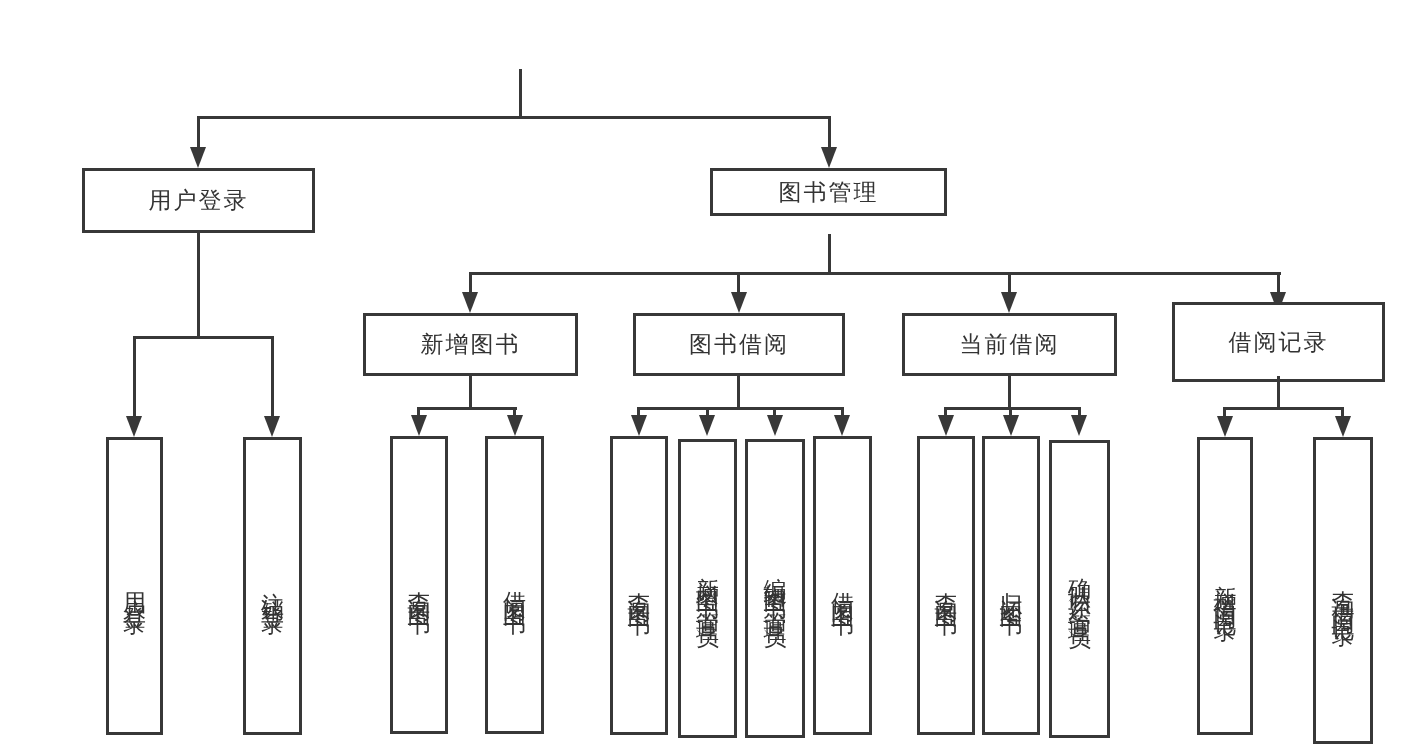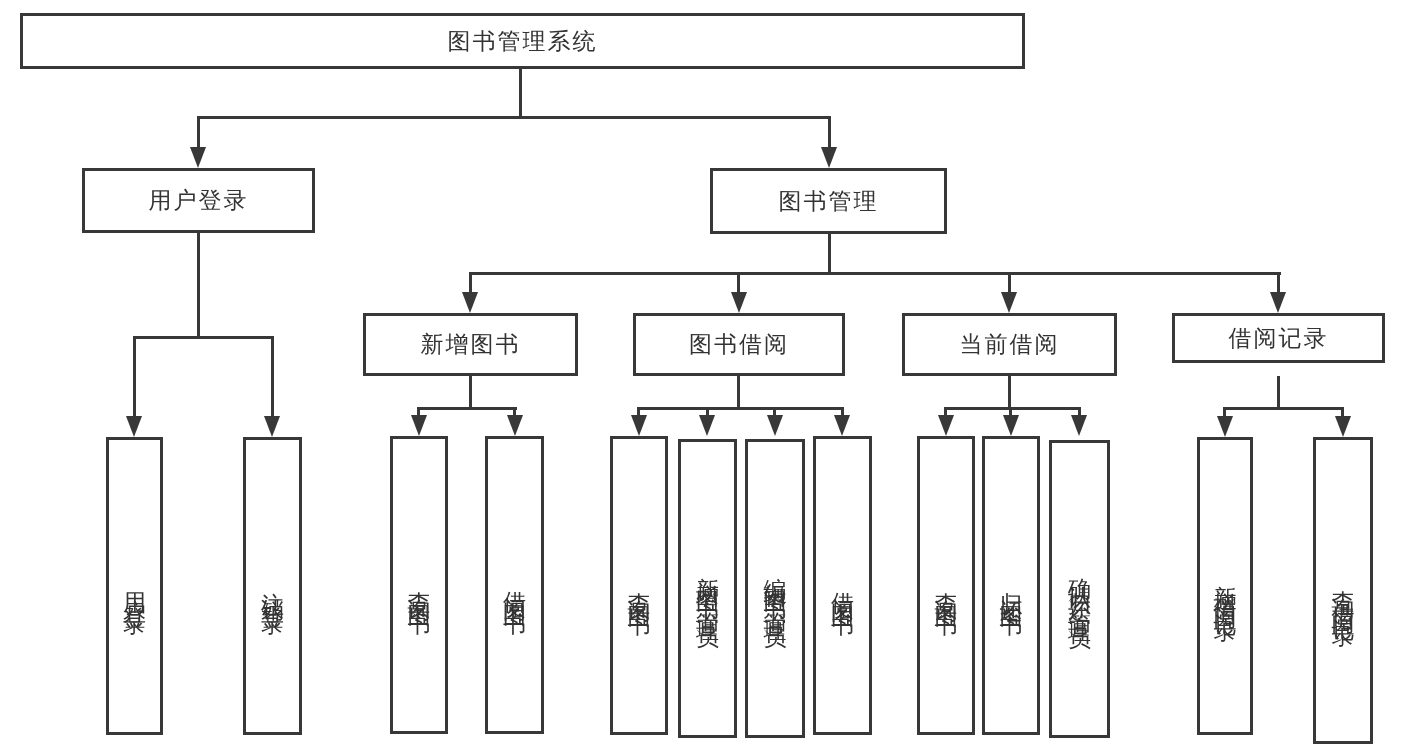--- a/index.html
+++ b/index.html
@@ -27,31 +27,30 @@
   .watermark{
     position:absolute;left:1185px;top:717px;z-index:5;
     font-size:19px;letter-spacing:1px;color:#cf9d9d;mix-blend-mode:multiply;
   }
 </style>
 </head>
 <body>
 
 <div class="canvas">
 
-  <div class="box" style="left:20px;top:13px;width:1005px;height:56px">图书管理系统</div>
 
   <div class="vline" style="left:519px;top:69px;height:49px"></div>
   <div class="hline" style="left:197px;top:116px;width:634px"></div>
   <div class="vline" style="left:197px;top:116px;height:31px"></div>
   <div class="arrow" style="left:190px;top:147px"></div>
   <div class="vline" style="left:828px;top:116px;height:31px"></div>
   <div class="arrow" style="left:821px;top:147px"></div>
 
   <div class="box" style="left:82px;top:168px;width:233px;height:65px">用户登录</div>
-  <div class="box" style="left:710px;top:168px;width:237px;height:66px">图书管理</div>
+  <div class="box" style="left:710px;top:168px;width:237px;height:48px">图书管理</div>
 
   <div class="vline" style="left:197px;top:233px;height:104px"></div>
   <div class="hline" style="left:133px;top:336px;width:141px"></div>
   <div class="vline" style="left:133px;top:336px;height:80px"></div>
   <div class="arrow" style="left:126px;top:416px"></div>
   <div class="vline" style="left:271px;top:336px;height:80px"></div>
   <div class="arrow" style="left:264px;top:416px"></div>
 
   <div class="vline" style="left:828px;top:234px;height:39px"></div>
   <div class="hline" style="left:469px;top:272px;width:812px"></div>
@@ -60,21 +59,21 @@
   <div class="vline" style="left:737px;top:272px;height:21px"></div>
   <div class="arrow" style="left:731px;top:292px"></div>
   <div class="vline" style="left:1008px;top:272px;height:21px"></div>
   <div class="arrow" style="left:1001px;top:292px"></div>
   <div class="vline" style="left:1277px;top:272px;height:21px"></div>
   <div class="arrow" style="left:1270px;top:292px"></div>
 
   <div class="box" style="left:363px;top:313px;width:215px;height:63px">新增图书</div>
   <div class="box" style="left:902px;top:313px;width:215px;height:63px">当前借阅</div>
   <div class="box" style="left:633px;top:313px;width:212px;height:63px">图书借阅</div>
-  <div class="box" style="left:1172px;top:313px;width:213px;height:50px">借阅记录</div>
+  <div class="box" style="left:1172px;top:302px;width:213px;height:80px">借阅记录</div>
 
   <div class="vline" style="left:469px;top:376px;height:32px"></div>
   <div class="hline" style="left:417px;top:407px;width:100px"></div>
   <div class="vline" style="left:417px;top:407px;height:9px"></div>
   <div class="arrow" style="left:411px;top:415px"></div>
   <div class="vline" style="left:513px;top:407px;height:9px"></div>
   <div class="arrow" style="left:507px;top:415px"></div>
 
   <div class="vline" style="left:737px;top:376px;height:32px"></div>
   <div class="hline" style="left:637px;top:407px;width:207px"></div>

